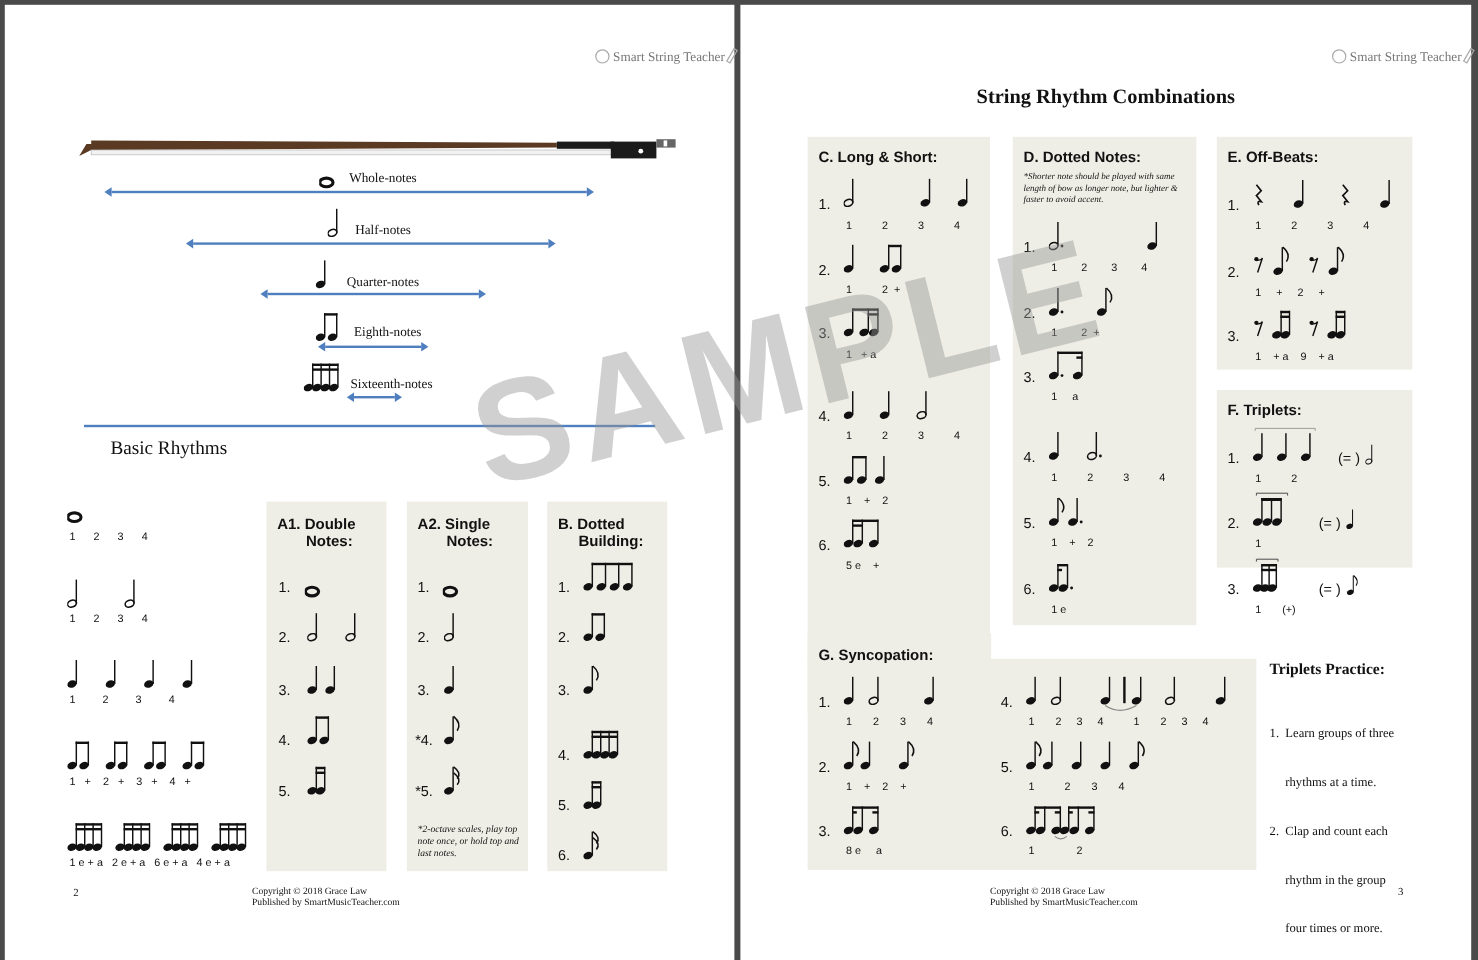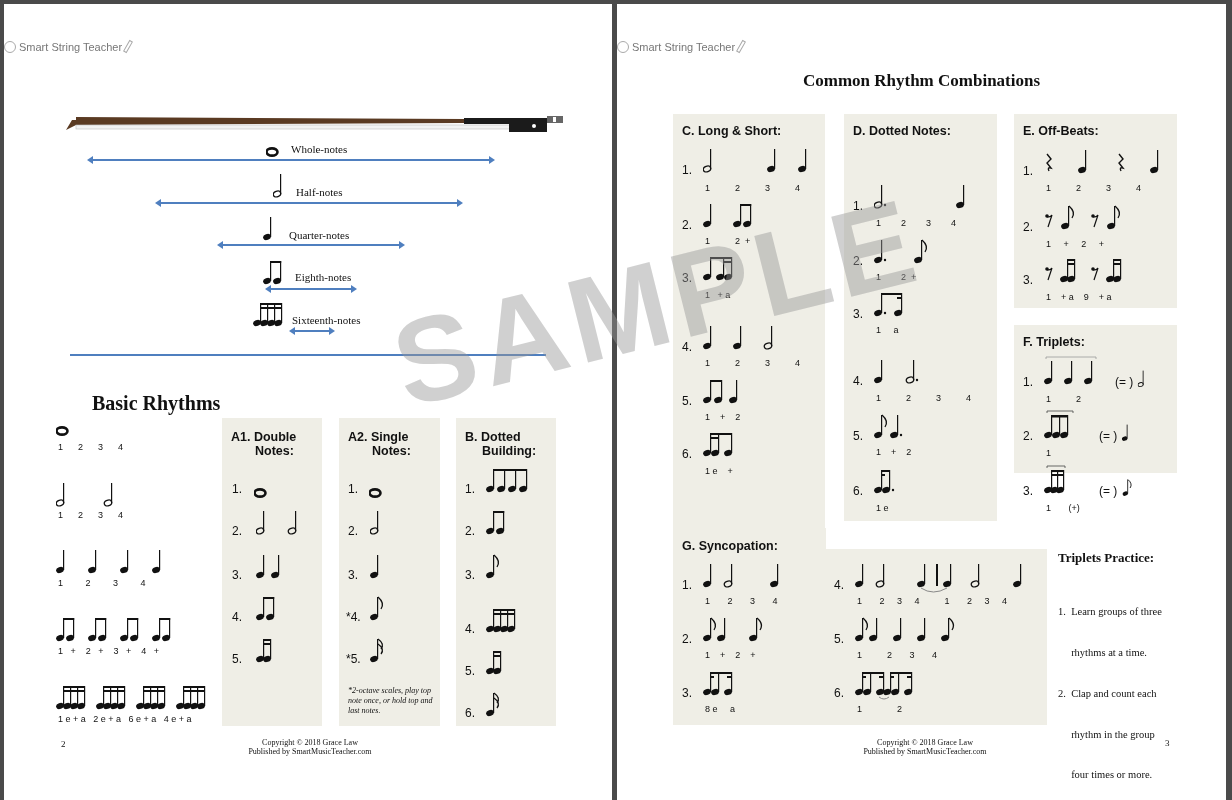--- a/index.html
+++ b/index.html
@@ -1,35 +1,35 @@
 <!DOCTYPE html>
 <html><head>
 <meta charset="utf-8">
 <style>
   *{box-sizing:border-box;margin:0;padding:0}
   html,body{width:1232px;height:800px;overflow:hidden;background:#4a4a4a}
   body{position:relative;font-family:"Liberation Serif",serif;color:#111}
   .page{position:absolute;top:4px;background:#fff;height:796px}
   #p2{left:4px;width:608px}
   #p3{left:617px;width:609px}
-  .hdr-logo{position:absolute;top:36px;width:100%;text-align:left;font-size:11px;color:#777;font-family:Liberation Sans, sans-serif}
+  .hdr-logo{position:absolute;top:36px;width:100%;text-align:right;font-size:11px;color:#777;font-family:Liberation Serif, serif}
   .hdr-logo .sw{display:inline-block;width:12px;height:12px;border:1px solid #aaa;border-radius:50%;margin-right:3px;vertical-align:-2px}
   .hdr-logo .pen{display:inline-block;width:4px;height:13px;border:1px solid #aaa;transform:rotate(30deg);margin-left:4px;vertical-align:-2px}
   .title{position:absolute;top:67px;width:100%;text-align:center;font-weight:bold;font-size:17px}
   .panel{position:absolute;background:#efeee6}
   .ptitle{font-family:"Liberation Sans",sans-serif;font-weight:bold;font-size:12.5px;color:#111}
   .num{font-family:"Liberation Sans",sans-serif;font-size:12px;position:absolute}
   .cnt{font-family:"Liberation Sans",sans-serif;font-size:9px;position:absolute;white-space:pre}
   .note{position:absolute}
   .arrow{position:absolute;height:2px;background:#4f7fbf}
   .arrow:before,.arrow:after{content:"";position:absolute;top:-3px;border:4px solid transparent}
   .arrow:before{left:-6px;border-right:6px solid #4f7fbf;border-left:0}
   .arrow:after{right:-6px;border-left:6px solid #4f7fbf;border-right:0}
   .alabel{position:absolute;font-size:11px}
-  .foot{position:absolute;font-size:8px;text-align:center;line-height:9px}
+  .foot{position:absolute;font-size:8px;line-height:9px}
   .pgnum{position:absolute;font-size:9px}
   .ital{font-style:italic;font-size:8px;line-height:10px}
   .watermark{position:absolute;left:380px;top:300px;font-family:"Liberation Sans",sans-serif;font-weight:bold;font-size:120px;color:rgba(150,150,150,0.45);transform:rotate(-14deg);transform-origin:left top;letter-spacing:6px;pointer-events:none}
   ol.list{position:absolute;list-style:none;font-size:11px;line-height:13px}
 </style>
 </head>
 <body>
 
 <svg width="0" height="0" style="position:absolute">
   <defs>
@@ -124,21 +124,21 @@
         <use href="#q" x="21"></use>
         <rect x="7" y="2" width="22" height="2" fill="#111"></rect>
         <rect x="7" y="6" width="22" height="2" fill="#111"></rect>
       </svg>
     <span class="alabel" style="left:288px;top:310px">Sixteenth-notes</span>
     <div class="arrow" style="left:291px;top:326px;width:34px"></div>
   </div>
 
   <div style="position:absolute;left:66px;top:350px;width:476px;height:2px;background:#4f7fbf"></div>
 
-  <div style="position:absolute;left:88px;top:388px;font-size:20px;font-weight:bold">Basic Rhythms</div>
+  <div style="position:absolute;left:88px;top:361px;font-size:16px;font-weight:normal">Basic Rhythms</div>
 
   <div>
     <svg class="note" style="left:52px;top:407px" width="14" height="28">
         <use href="#w"></use>
       </svg>
     <span class="cnt" style="left:54px;top:438px">1      2      3      4</span>
   </div>
   <div>
     <svg class="note" style="left:52px;top:477px" width="60" height="28">
         <use href="#h"></use>
@@ -323,21 +323,21 @@
   <div class="foot" style="left:206px;top:734px;width:200px">
     <div>Copyright © 2018 Grace Law</div>
     <div>Published by SmartMusicTeacher.com</div>
   </div>
 </div>
 
 <div class="page" id="p3">
   <div class="hdr-logo">
     <span class="sw"></span><span>Smart String Teacher</span><span class="pen"></span>
   </div>
-  <div class="title">Common Rhythm Combinations</div>
+  <div class="title">String Rhythm Combinations</div>
 
   <div class="panel" style="left:56px;top:110px;width:152px;height:480px">
     <div class="ptitle" style="position:absolute;left:9px;top:10px">C.  Long &amp; Short:</div>
     <span class="num" style="left:9px;top:49px">1.</span>
     <svg class="note" style="left:30px;top:33px" width="110" height="28">
         <use href="#h"></use>
         <use href="#q" x="64"></use>
         <use href="#q" x="95"></use>
       </svg>
     <span class="cnt" style="left:32px;top:69px">1          2          3          4</span>
@@ -374,25 +374,26 @@
       </svg>
     <span class="cnt" style="left:32px;top:298px">1    +    2</span>
     <span class="num" style="left:9px;top:333px">6.</span>
     <svg class="note" style="left:30px;top:317px" width="34" height="28">
         <use href="#q"></use>
         <use href="#q" x="8"></use>
         <use href="#q" x="21"></use>
         <rect x="7" y="2" width="22" height="2" fill="#111"></rect>
         <rect x="7" y="6" width="9" height="2" fill="#111"></rect>
       </svg>
-    <span class="cnt" style="left:32px;top:352px">1 e    +</span>
+    <span class="cnt" style="left:32px;top:352px">5 e    +</span>
   </div>
 
   <div class="panel" style="left:227px;top:110px;width:153px;height:407px">
     <div class="ptitle" style="position:absolute;left:9px;top:10px">D.  Dotted Notes:</div>
+    <div class="ital" style="position:absolute;left:9px;top:28px;width:140px;font-size:7.5px;line-height:9.5px">*Shorter note should be played with same length of bow as longer note, but lighter &amp; faster to avoid accent.</div>
     <span class="num" style="left:9px;top:85px">1.</span>
     <svg class="note" style="left:30px;top:69px" width="95" height="28">
         <use href="#dh"></use>
         <use href="#q" x="82"></use>
       </svg>
     <span class="cnt" style="left:32px;top:104px">1        2        3        4</span>
     <span class="num" style="left:9px;top:140px">2.</span>
     <svg class="note" style="left:30px;top:124px" width="60" height="28">
         <use href="#dq"></use>
         <use href="#e" x="40"></use>

